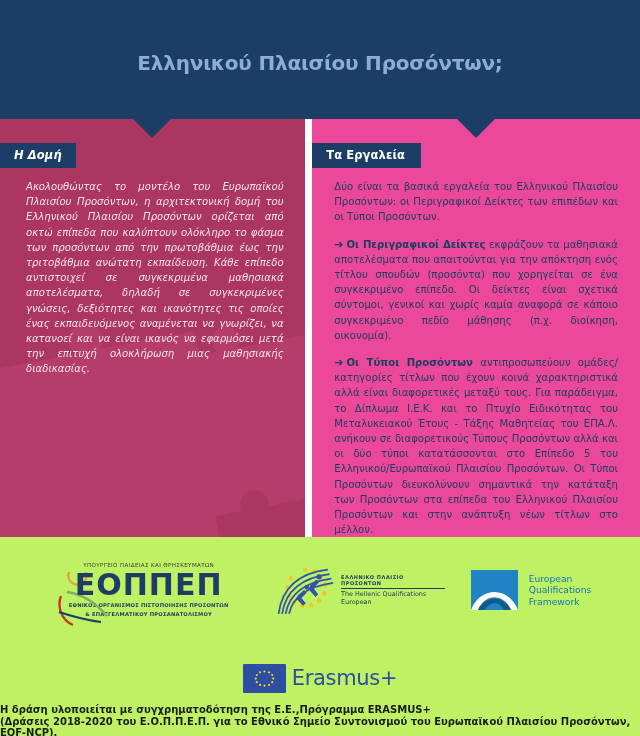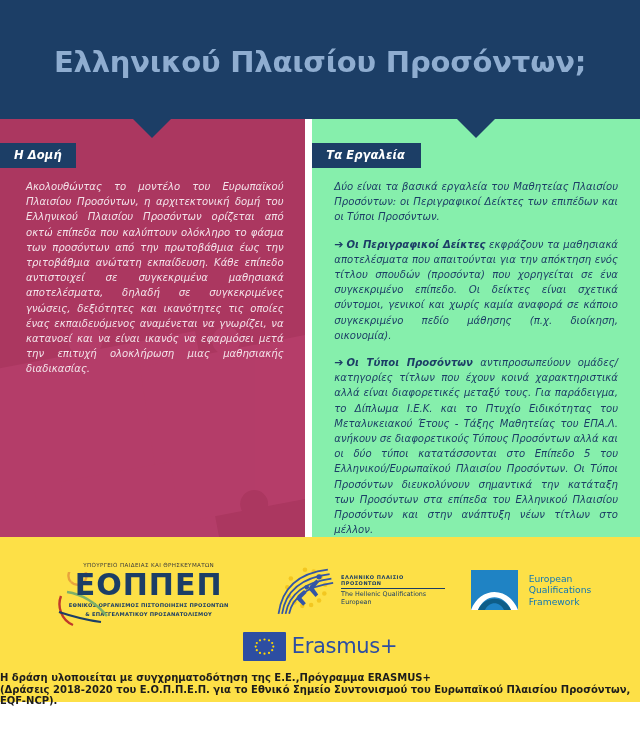--- a/index.html
+++ b/index.html
@@ -27,21 +27,21 @@
   .header-line1 {
     color: #ffffff;
     font-size: 20.5px;
     font-weight: bold;
     letter-spacing: -0.1px;
     line-height: 1.18;
     white-space: nowrap;
   }
   .header-line2 {
     color: #8fadd0;
-    font-size: 29px;
+    font-size: 20px;
     font-weight: bold;
     letter-spacing: -0.2px;
     line-height: 1.22;
     white-space: nowrap;
     margin-top: 1px;
   }
 
   
   .columns {
     display: flex;
@@ -49,21 +49,21 @@
     height: 418px;
     background: #ffffff;
   }
   .col {
     position: relative;
     height: 418px;
     overflow: hidden;
   }
   .col-left  { width: 316px; background: #ab3760; font-style: italic; }
   .col-gap   { width: 8px;  background: #ffffff; }
-  .col-right { width: 340px; background: #86efac; font-style: italic; }
+  .col-right { width: 340px; background: #ec4899; }
 
   
   .chevron {
     position: absolute;
     top: 0;
     left: 50%;
     transform: translateX(-50%);
     width: 0; height: 0;
     border-left: 19px solid transparent;
     border-right: 19px solid transparent;
@@ -115,22 +115,22 @@
     position: absolute;
     left: 0; bottom: 0;
     width: 316px; height: 250px;
     z-index: 1;
     opacity: 1;
   }
 
   
   .footer {
     width: 640px;
-    height: 165px;
-    background: #fde047;
+    height: 199px;
+    background: #bef264;
     position: relative;
   }
   .logo-row {
     display: flex;
     align-items: center;
     justify-content: center;
     gap: 26px;
     padding-top: 14px;
     height: 92px;
   }
@@ -172,21 +172,21 @@
   }
   .hqf-t2 { font-size: 6.4px; color: #1c3e66; padding-top: 1.5px; }
 
   
   .eqf { display: flex; align-items: center; gap: 11px; }
   .eqf-text { font-size: 9.2px; color: #1077b5; line-height: 11.6px; }
 
   
   .erasmus-row {
     display: flex; align-items: center; justify-content: center;
-    gap: 6px; height: 34px;
+    gap: 6px; height: 34px; margin-top: 32px;
   }
   .erasmus-flag {
     width: 43px; height: 29px; background: #2d4ea2;
     position: relative; border-radius: 1px;
   }
   .erasmus-word {
     font-size: 21px; color: #2d4ea2; letter-spacing: -0.3px;
   }
 
   
@@ -231,21 +231,21 @@
   <div class="col-gap"></div>
 
   <div class="col col-right">
     <div class="chevron"></div>
 
     <div class="tab tab-right">
       <span>Τα Εργαλεία</span>
     </div>
 
     <div class="col-text">
-      <p>Δύο είναι τα βασικά εργαλεία του Μαθητείας Πλαισίου Προσόντων: οι Περιγραφικοί Δείκτες των επιπέδων και οι Τύποι Προσόντων.</p>
+      <p>Δύο είναι τα βασικά εργαλεία του Ελληνικού Πλαισίου Προσόντων: οι Περιγραφικοί Δείκτες των επιπέδων και οι Τύποι Προσόντων.</p>
 
       <p class="p-bullet">
         <span class="arrow-glyph">➔</span><span class="bold">Οι Περιγραφικοί Δείκτες</span><span> εκφράζουν τα μαθησιακά αποτελέσματα που απαιτούνται για την απόκτηση ενός τίτλου σπουδών (προσόντα) που χορηγείται σε ένα συγκεκριμένο επίπεδο. Οι δείκτες είναι σχετικά σύντομοι, γενικοί και χωρίς καμία αναφορά σε κάποιο συγκεκριμένο πεδίο μάθησης (π.χ. διοίκηση, οικονομία).</span>
       </p>
 
       <p class="p-bullet">
         <span class="arrow-glyph">➔</span><span class="bold">Οι Τύποι Προσόντων</span><span> αντιπροσωπεύουν ομάδες/κατηγορίες τίτλων που έχουν κοινά χαρακτηριστικά αλλά είναι διαφορετικές μεταξύ τους. Για παράδειγμα, το Δίπλωμα Ι.Ε.Κ. και το Πτυχίο Ειδικότητας του Μεταλυκειακού Έτους - Τάξης Μαθητείας του ΕΠΑ.Λ. ανήκουν σε διαφορετικούς Τύπους Προσόντων αλλά και οι δύο τύποι κατατάσσονται στο Επίπεδο 5 του Ελληνικού/Ευρωπαϊκού Πλαισίου Προσόντων. Οι Τύποι Προσόντων διευκολύνουν σημαντικά την κατάταξη των Προσόντων στα επίπεδα του Ελληνικού Πλαισίου Προσόντων και στην ανάπτυξη νέων τίτλων στο μέλλον.</span>
       </p>
     </div>
   </div>

